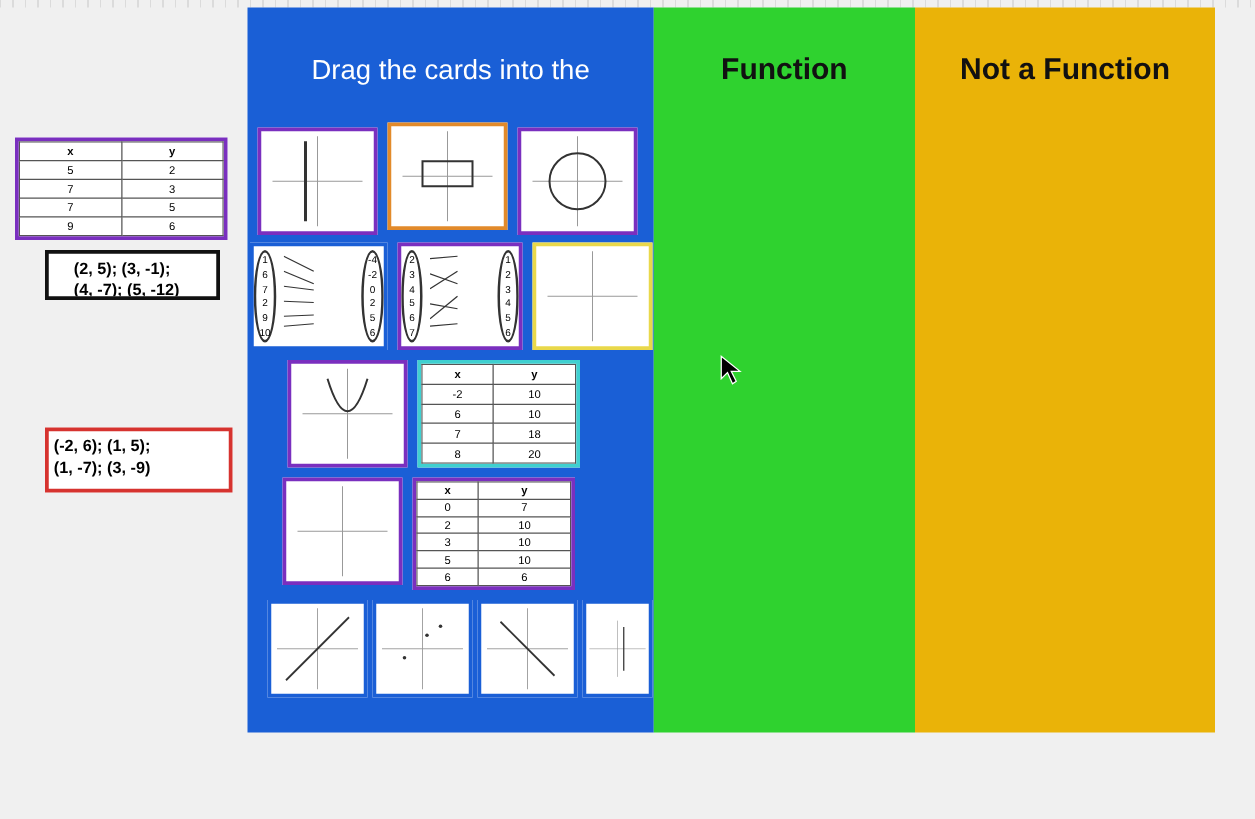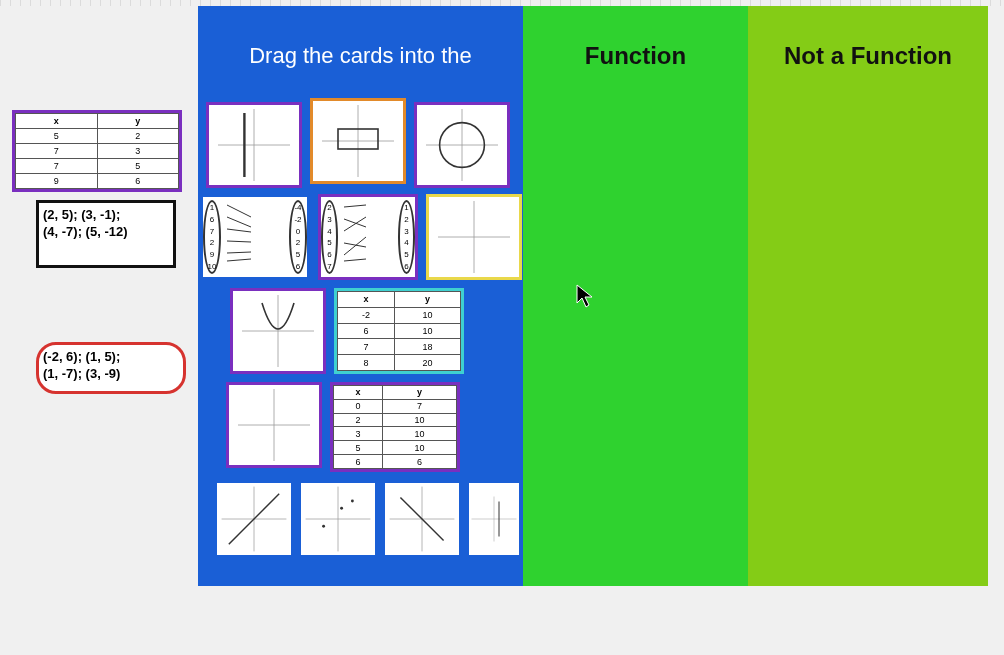--- a/index.html
+++ b/index.html
@@ -18,22 +18,22 @@
     width: 790px;
     height: 580px;
     display: flex;
   }
   .col {
     height: 100%;
     display: flex;
     flex-direction: column;
   }
   .col-blue { width: 325px; background: #1a5fd6; }
-  .col-green { width: 225px; background: #2fd22f; }
-  .col-red { width: 240px; background: #84cc16; }
+  .col-green { width: 209px; background: #2fd22f; }
+  .col-red { width: 240px; background: #eab308; }
   .col-header {
     height: 100px;
     display: flex;
     align-items: center;
     justify-content: center;
     text-align: center;
     padding: 6px;
     font-size: 24px;
     font-weight: bold;
     color: #111;
@@ -135,26 +135,26 @@
           <td>5</td>
         </tr>
     <tr>
           <td>9</td>
           <td>6</td>
         </tr>
   </tbody>
     </table>
 </div>
 
-<div class="card" style="left:36px; top:200px; width:140px; height:68px; border-color:#111;">
+<div class="card" style="left:36px; top:200px; width:140px; height:40px; border-color:#111;padding-left:16px;">
   <div class="ord-text">(2, 5); (3, -1);
 (4, -7); (5, -12)</div>
 </div>
 
-<div class="card" style="left:36px; top:342px; width:150px; height:52px; border-color:#d6332f;border-radius:20px;">
+<div class="card" style="left:36px; top:342px; width:150px; height:52px; border-color:#d6332f;">
   <div class="ord-text">(-2, 6); (1, 5);
 (1, -7); (3, -9)</div>
 </div>
 
 <div class="card" style="left:206px; top:102px; border-color:#7a2fbf;">
   <svg viewBox="0 0 100 100">
     <line x1="50" y1="5" x2="50" y2="95" stroke="#999"></line>
       <line x1="5" y1="50" x2="95" y2="50" stroke="#999"></line>
     <line x1="38" y1="10" x2="38" y2="90" stroke="#333" stroke-width="3"></line>
   </svg>

